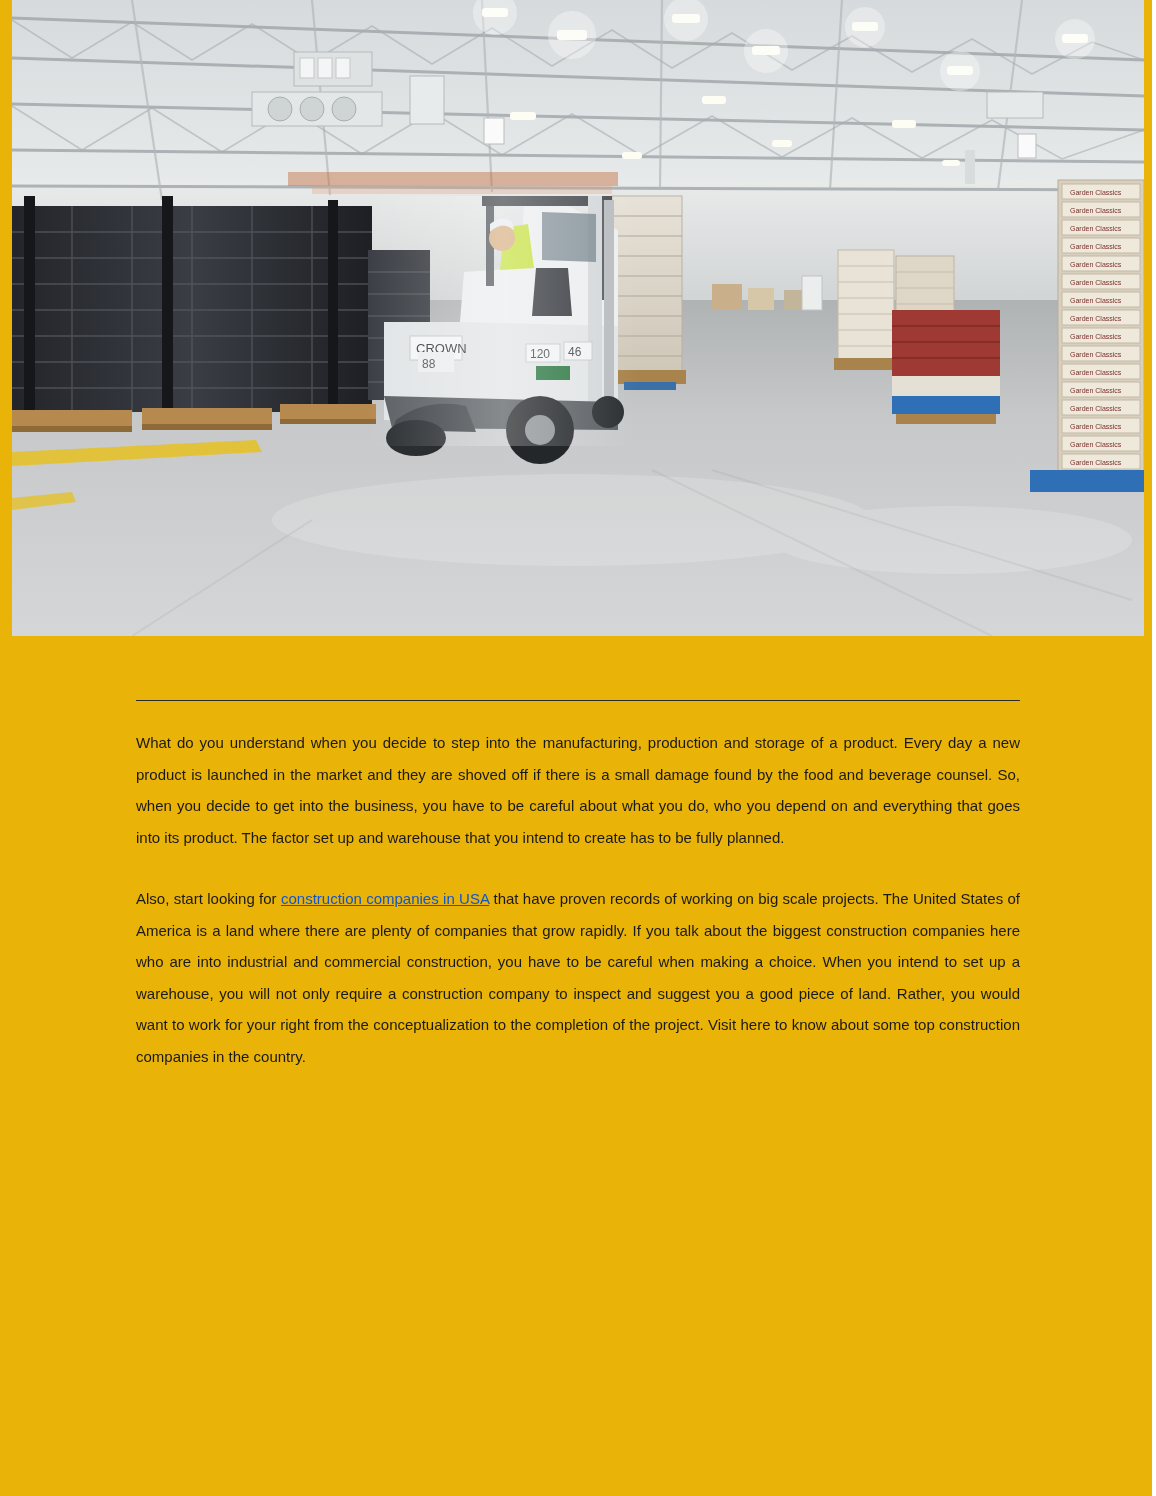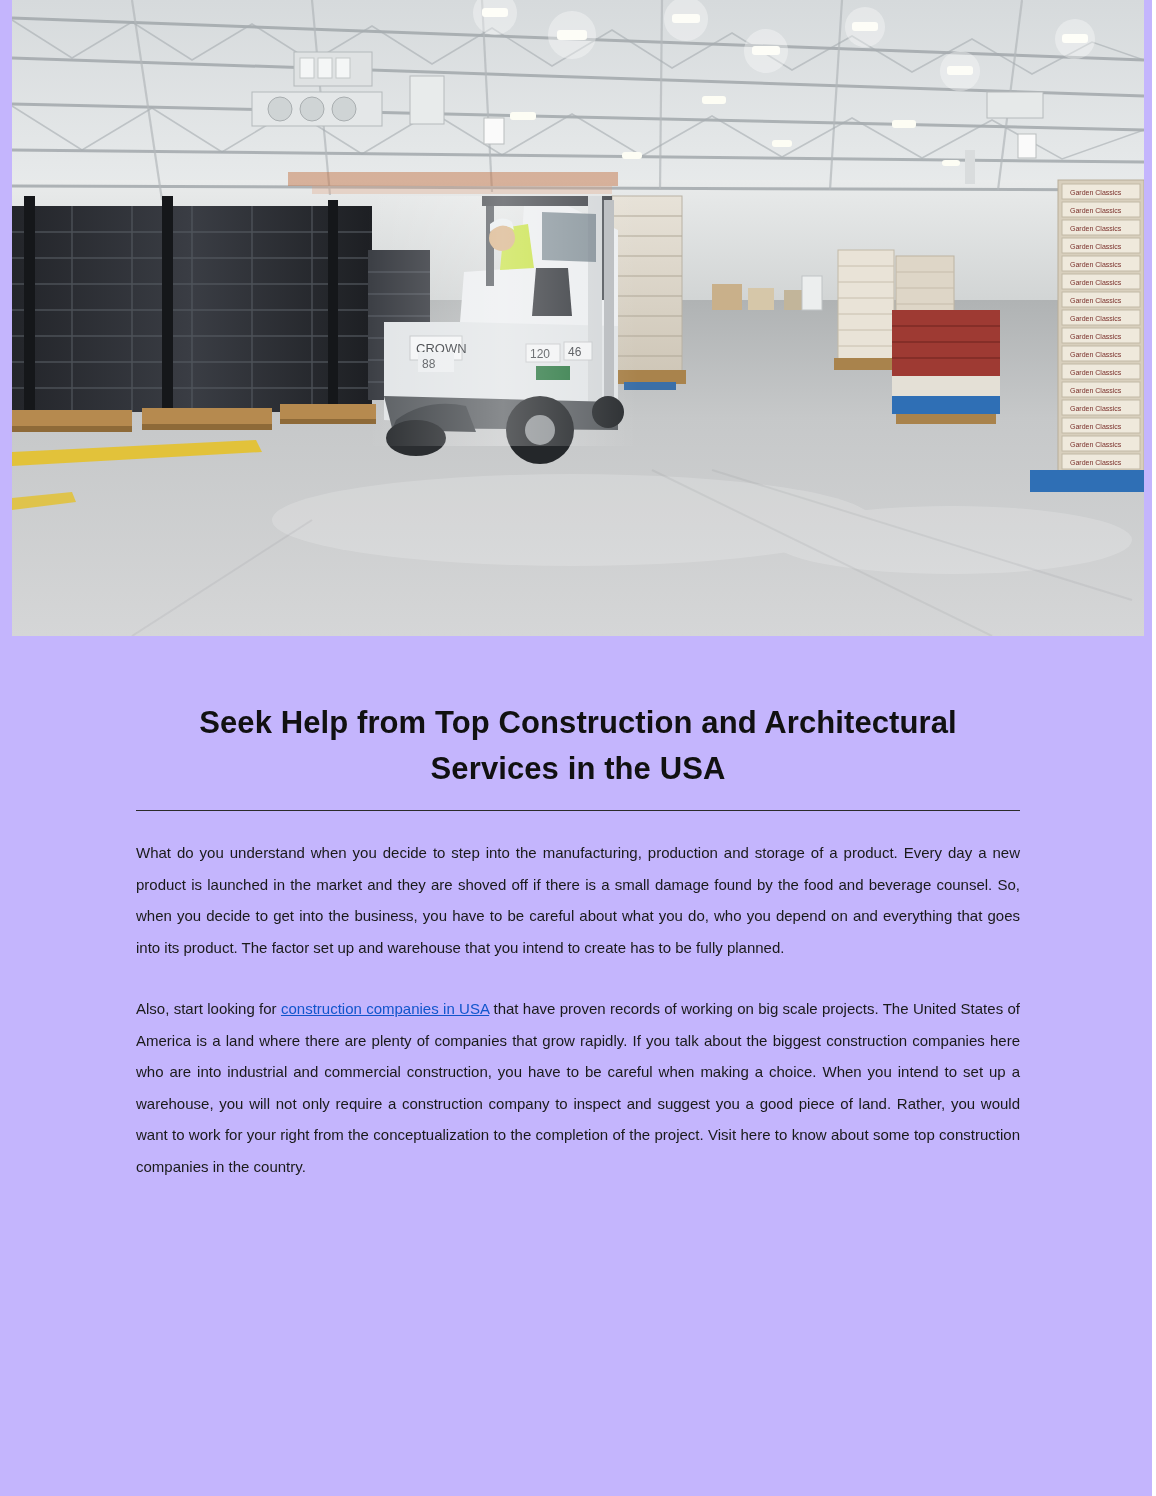--- a/index.html
+++ b/index.html
@@ -9,21 +9,21 @@
     height: 1496px;
     background: #ffffff;
     font-family: "Liberation Sans", sans-serif;
     overflow: hidden;
   }
 
   .page {
     position: relative;
     width: 1152px;
     height: 1496px;
-    background: #c4b5fd;
+    background: #eab308;
   }
 
   
   .hero {
     position: absolute;
     left: 12px;
     top: 0px;
     width: 1132px;
     height: 636px;
     overflow: hidden;
@@ -378,21 +378,20 @@
       <g opacity="0.12" stroke="#7b7f82" stroke-width="2" fill="none">
         <path d="M640 470 L980 636"></path>
         <path d="M700 470 L1120 600"></path>
         <path d="M300 520 L120 636"></path>
       </g>
     </svg>
   </div>
 
   <div class="content">
 
-    <h1 class="title">Seek Help from Top Construction and Architectural Services in the USA</h1>
 
     <hr class="rule">
 
     <p class="para">What do you understand when you decide to step into the manufacturing, production and storage of a product. Every day a new product is launched in the market and they are shoved off if there is a small damage found by the food and beverage counsel. So, when you decide to get into the business, you have to be careful about what you do, who you depend on and everything that goes into its product. The factor set up and warehouse that you intend to create has to be fully planned.</p>
 
     <p class="para"><span>Also, start looking for </span><a class="inline-link" href="#">construction companies in USA</a><span> that have proven records of working on big scale projects. The United States of America is a land where there are plenty of companies that grow rapidly. If you talk about the biggest construction companies here who are into industrial and commercial construction, you have to be careful when making a choice. When you intend to set up a warehouse, you will not only require a construction company to inspect and suggest you a good piece of land. Rather, you would want to work for your right from the conceptualization to the completion of the project. Visit here to know about some top construction companies in the country.</span></p>
 
   </div>
 
 </div>

